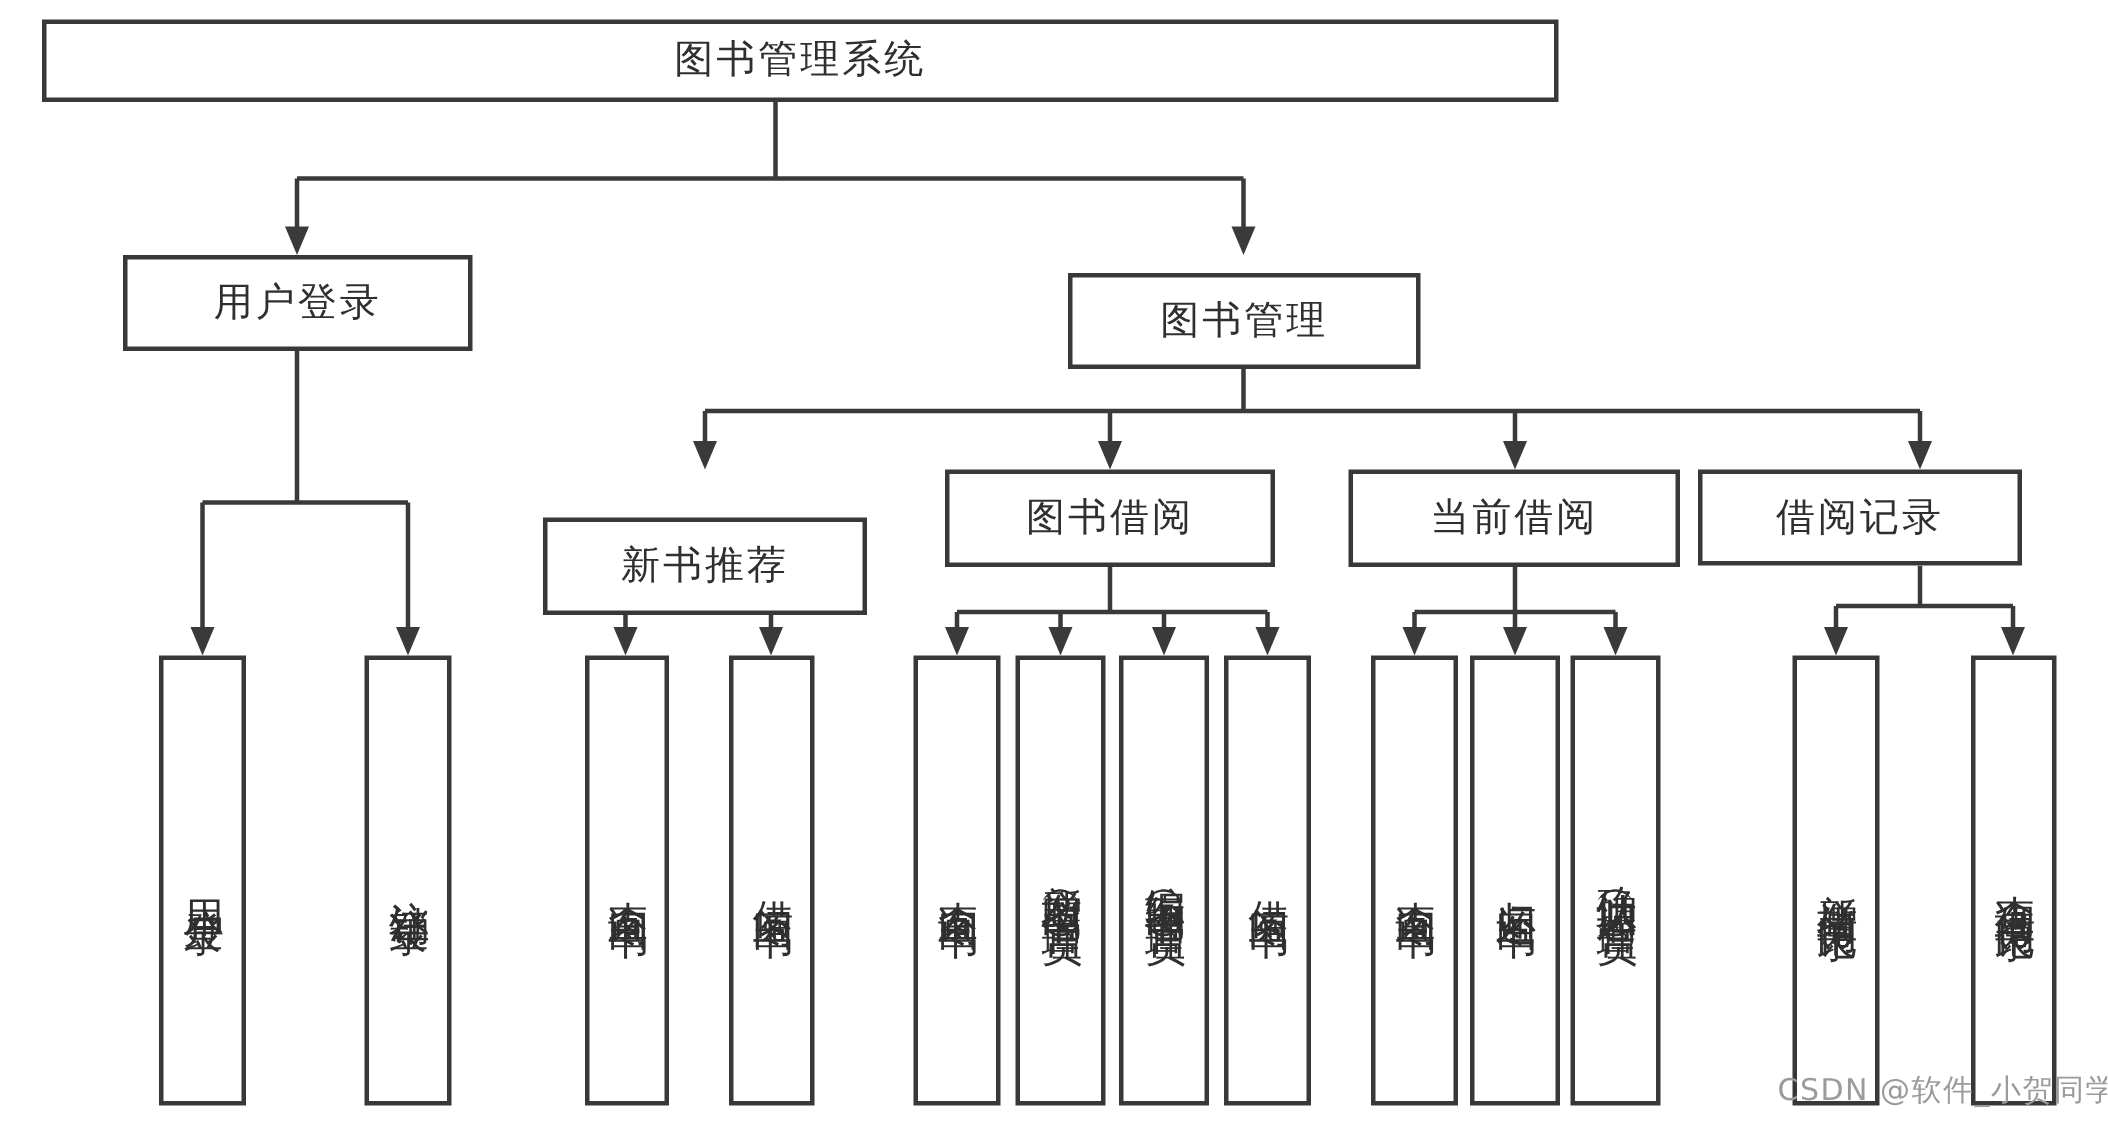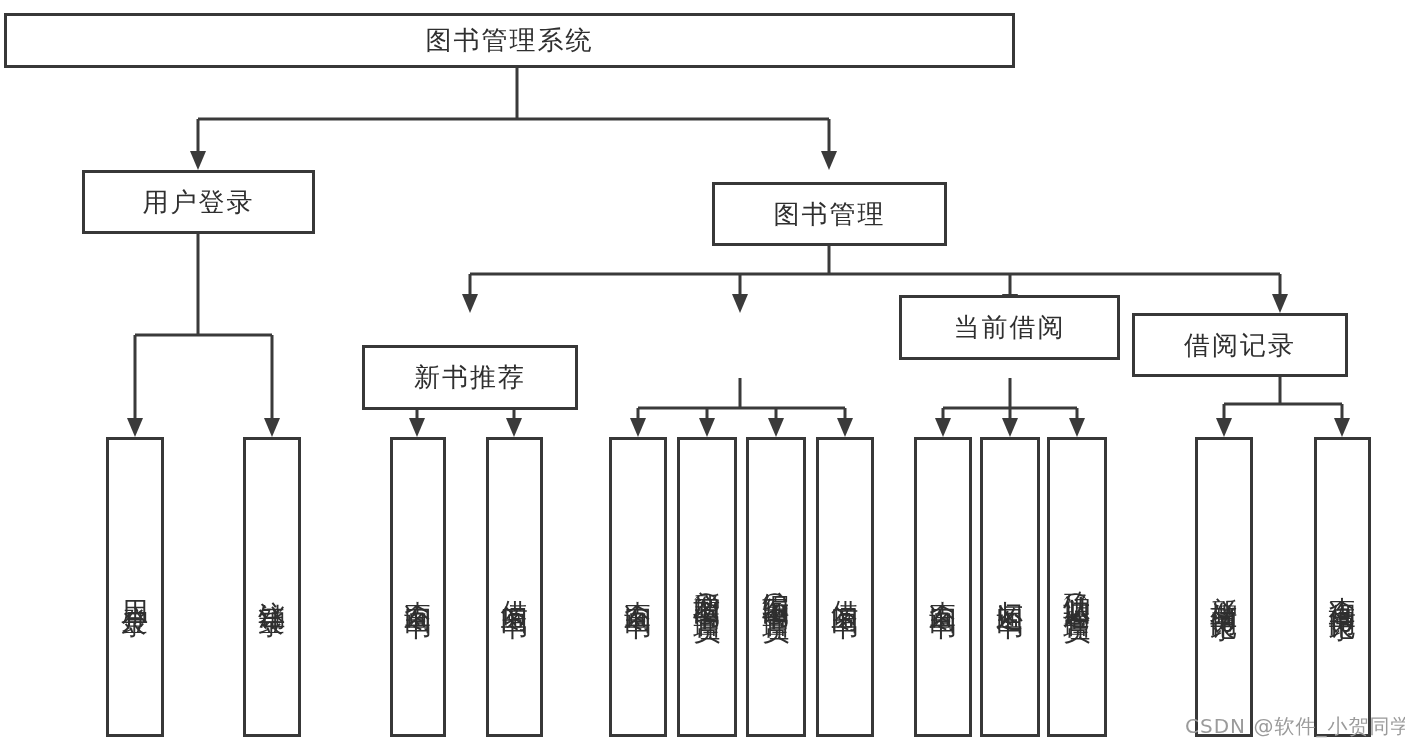--- a/index.html
+++ b/index.html
@@ -30,26 +30,26 @@
     text-align: center;
     line-height: 1.1;
   }
   .leaf {
     writing-mode: vertical-rl;
     text-orientation: mixed;
     font-size: 27px;
     letter-spacing: 4px;
   }
   
-  .n-root        { left: 4px;   top: 13px;  width: 1011px; height: 55px; }
+  .n-root        { left: 28px;   top: 13px;  width: 1011px; height: 55px; }
   .n-user-login  { left: 82px;   top: 170px; width: 233px;  height: 64px; }
   .n-book-mgmt   { left: 712px;  top: 182px; width: 235px;  height: 64px; }
   .n-new-book    { left: 362px;  top: 313px; width: 216px;  height: 65px; margin-top: 32px; }
   .n-book-borrow { left: 630px;  top: 313px; width: 220px;  height: 65px; }
-  .n-cur-borrow  { left: 899px;  top: 295px; width: 221px;  height: 65px; }
+  .n-cur-borrow  { left: 899px;  top: 313px; width: 221px;  height: 65px; }
   .n-borrow-rec  { left: 1132px; top: 313px; width: 216px;  height: 64px; }
   
   .leaf { top: 437px; height: 300px; }
   .l-a1 { left: 106px;  width: 58px; }
   .l-a2 { left: 243px;  width: 58px; }
   .l-b1 { left: 390px;  width: 56px; }
   .l-b2 { left: 486px;  width: 57px; }
   .l-c1 { left: 609px;  width: 58px; }
   .l-c2 { left: 677px;  width: 60px; }
   .l-c3 { left: 746px;  width: 60px; }
@@ -119,20 +119,21 @@
       <polygon points="1334,418 1350,418 1342,437"></polygon>
     </g>
   </svg>
 
   <div class="node n-root">图书管理系统</div>
 
   <div class="node n-user-login">用户登录</div>
   <div class="node n-book-mgmt">图书管理</div>
 
   <div class="node n-new-book">新书推荐</div>
+  <div class="node n-book-borrow">图书借阅</div>
   <div class="node n-cur-borrow">当前借阅</div>
   <div class="node n-borrow-rec">借阅记录</div>
 
   <div class="node leaf l-a1">用户登录</div>
   <div class="node leaf l-a2">注销登录</div>
 
   <div class="node leaf l-b1">查询图书</div>
   <div class="node leaf l-b2">借阅图书</div>
 
   <div class="node leaf l-c1">查询图书</div>

